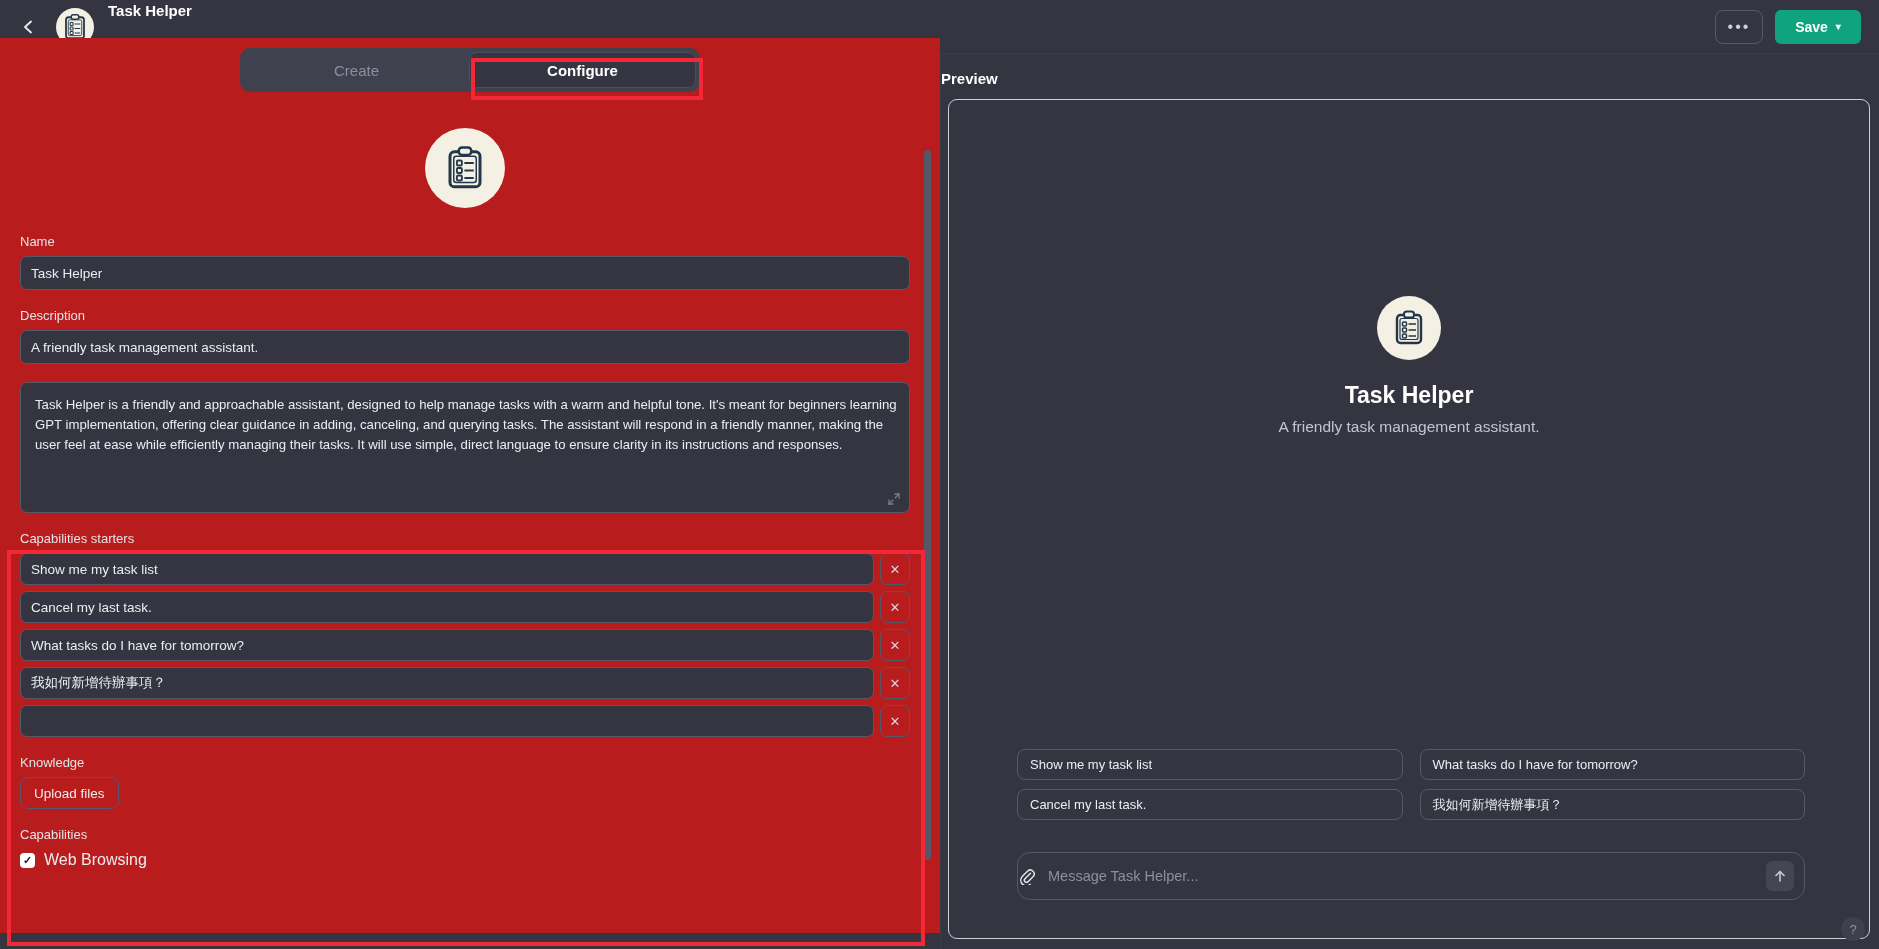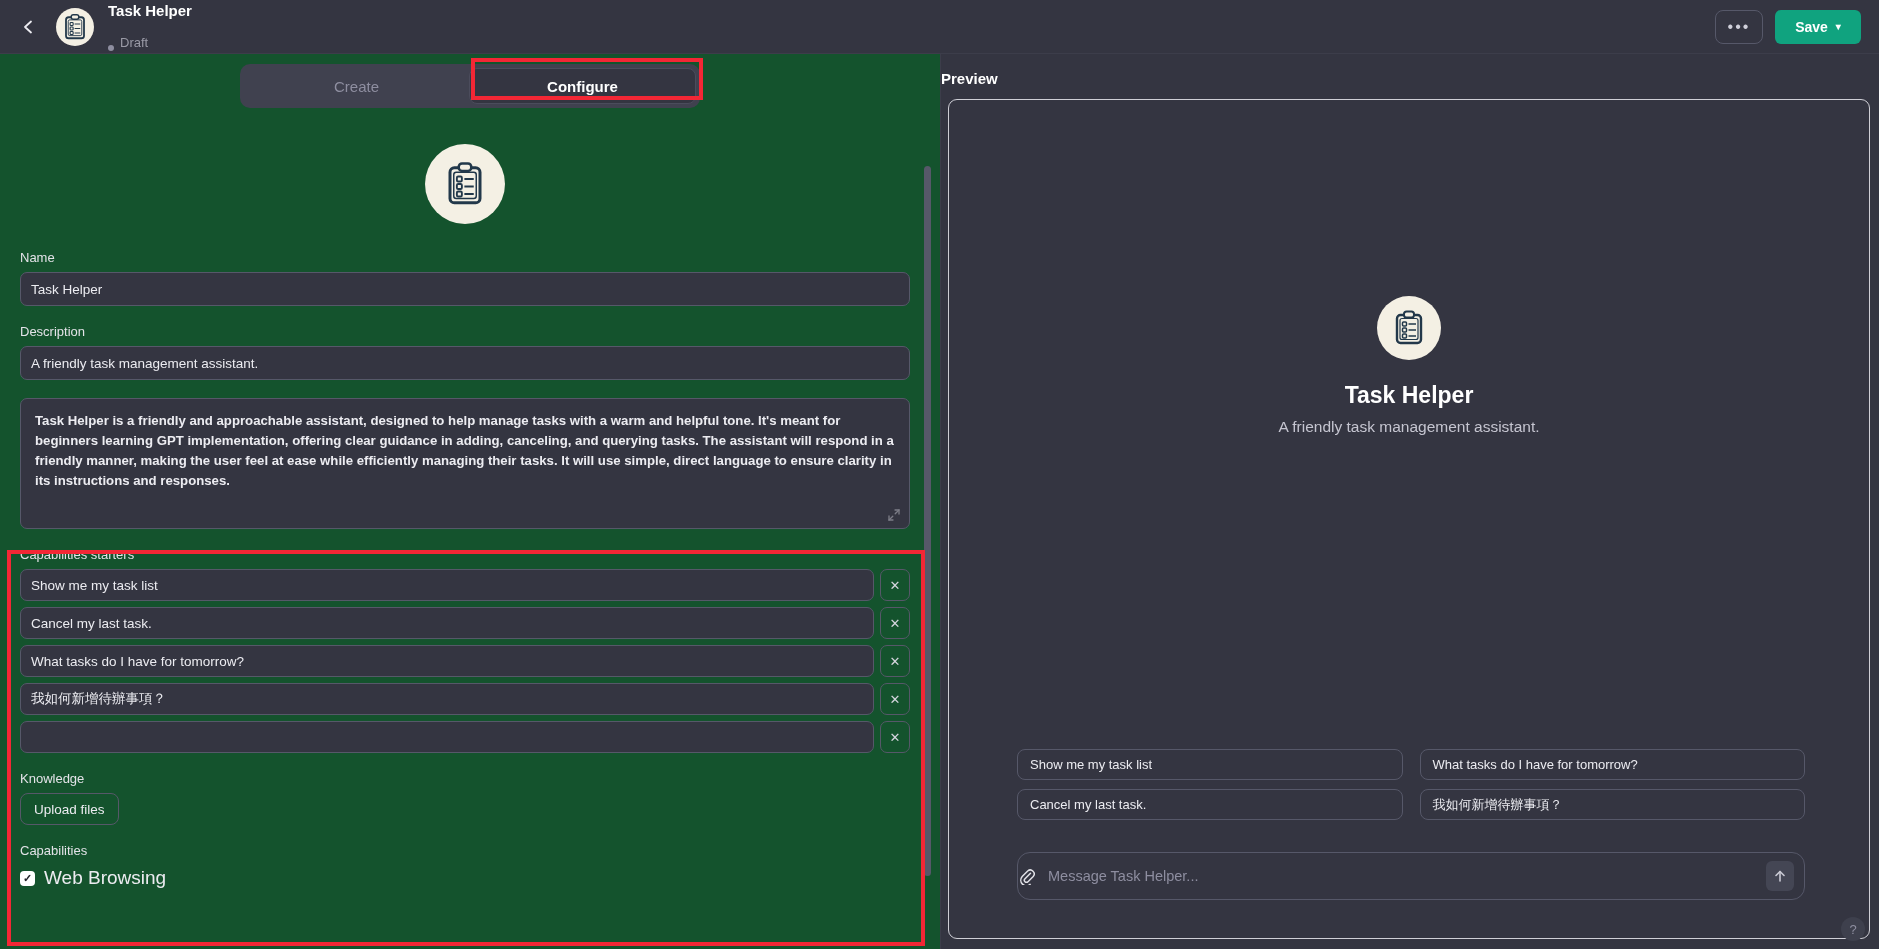--- a/index.html
+++ b/index.html
@@ -52,22 +52,22 @@
     height: 34px; min-width: 86px; padding: 0 14px;
     background: #10a37f; color: #ffffff; border: none; border-radius: 6px;
     font-size: 14px; font-weight: bold; cursor: pointer;
     display: flex; align-items: center; gap: 8px; justify-content: center;
     font-family: Liberation Sans, sans-serif;
   }
   .save-caret { font-size: 10px; }
 
   
   .left-pane {
-    position: absolute; left: 0; top: 54px; width: 940px; height: 895px;
-    background: #14532d; overflow: hidden;
+    position: absolute; left: 0; top: 38px; width: 940px; height: 895px;
+    background: #b91c1c; overflow: hidden;
   }
   .tabs-wrap {
     width: 100%; display: flex; justify-content: center;
     padding-top: 10px; padding-bottom: 6px;
   }
   .tabs {
     width: 460px; height: 44px; background: #40414f; border-radius: 10px;
     display: flex; padding: 4px; position: relative;
   }
   .tab {
@@ -95,21 +95,21 @@
     width: 100%; height: 34px; background: #343541;
     border: 1px solid #565869; border-radius: 7px;
     color: #ececf1; font-size: 13.5px; padding: 0 10px;
     font-family: "Liberation Sans", sans-serif; outline: none;
     display: flex; align-items: center;
   }
   .textarea-box {
     width: 100%; height: 131px; background: #343541;
     border: 1px solid #565869; border-radius: 7px;
     color: #ececf1; font-size: 13.2px; line-height: 1.52;
-    padding: 12px 12px 12px 14px; position: relative; overflow: hidden; font-weight: bold;
+    padding: 12px 12px 12px 14px; position: relative; overflow: hidden;
   }
   .expand-ico {
     position: absolute; right: 8px; bottom: 6px;
     width: 14px; height: 14px; opacity: .55;
   }
 
   
   .starter-row {
     display: flex; align-items: center; gap: 6px; margin-bottom: 6px;
   }
@@ -131,21 +131,21 @@
     font-size: 13.5px; cursor: pointer;
     font-family: "Liberation Sans", sans-serif;
     display: inline-flex; align-items: center;
   }
   .cap-row { display: flex; align-items: center; gap: 9px; margin-top: 9px; }
   .cap-check {
     width: 15px; height: 15px; border-radius: 4px; background: #ffffff;
     display: flex; align-items: center; justify-content: center;
     color: #1f2027; font-size: 11px; font-weight: bold;
   }
-  .cap-label { font-size: 19px; color: #ececf1; }
+  .cap-label { font-size: 16px; color: #ececf1; }
 
   
   .scroll-track {
     position: absolute; left: 922px; top: 100px; width: 9px; height: 830px;
     background: transparent;
   }
   .scroll-thumb {
     position: absolute; left: 924px; top: 112px; width: 7px; height: 710px;
     background: #565869; border-radius: 4px; cursor: pointer;
   }

